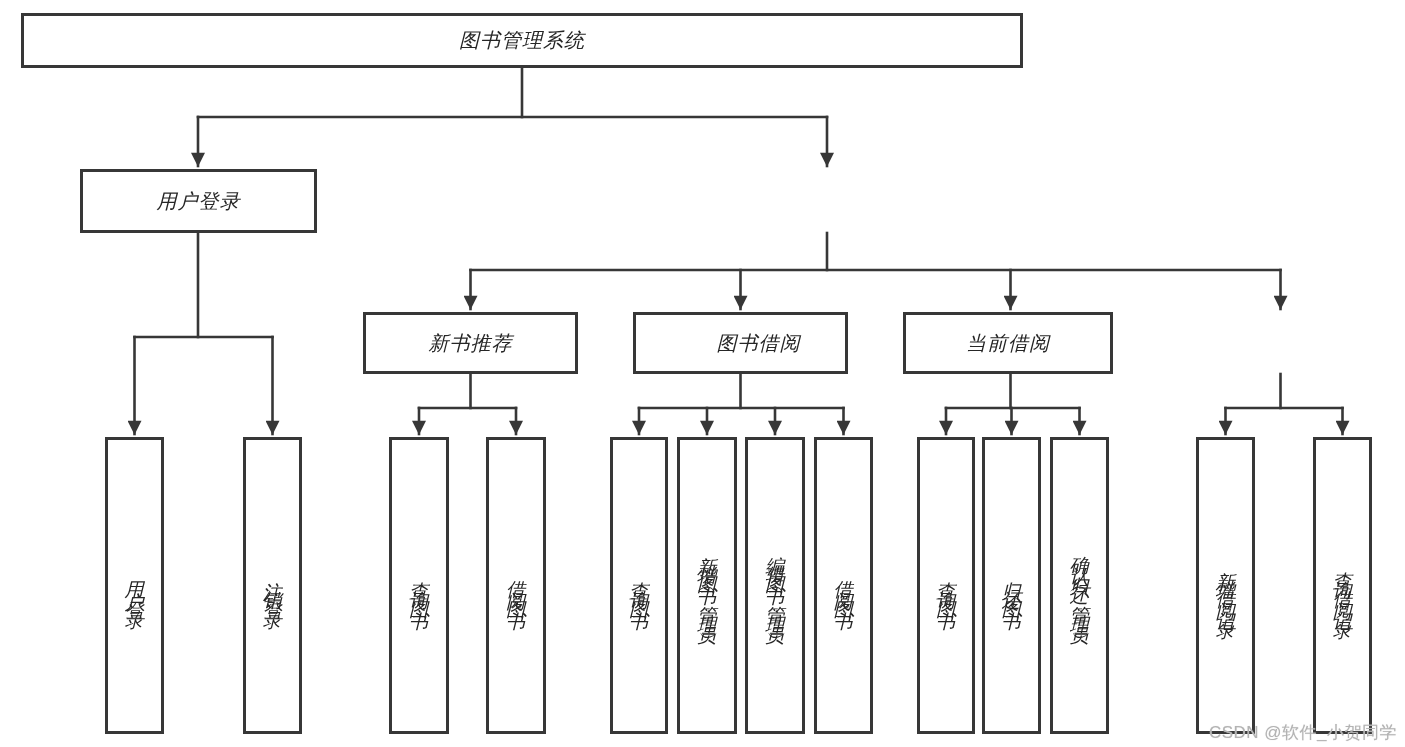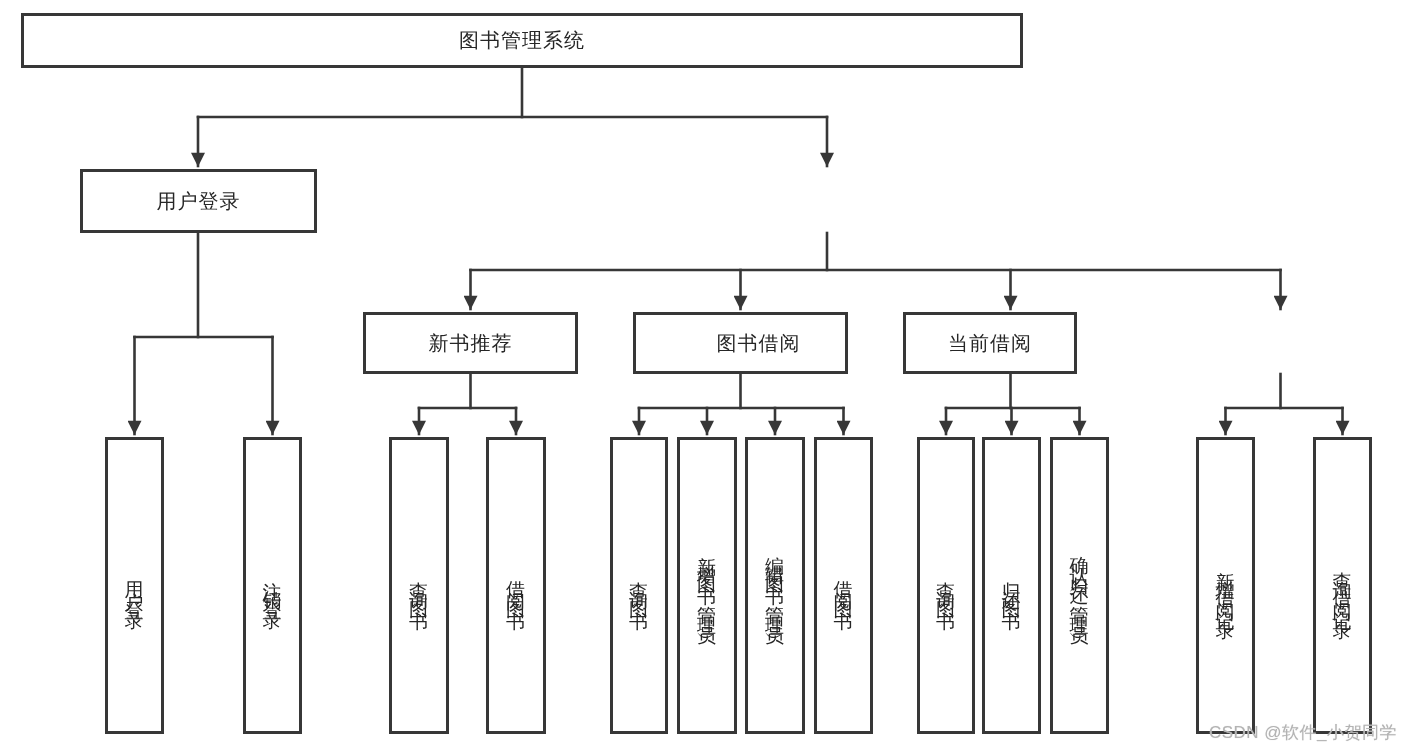--- a/index.html
+++ b/index.html
@@ -19,20 +19,21 @@
   }
   .node {
     position: absolute;
     box-sizing: border-box;
     border: 3px solid #373737;
     background: #ffffff;
     display: flex;
     align-items: center;
     justify-content: center;
     color: #262626;
+    font-style: italic;
   }
   .hbox {
     font-size: 20px;
     letter-spacing: 1px;
     white-space: nowrap;
   }
   .vbox {
     font-size: 19px;
     writing-mode: vertical-rl;
     text-orientation: mixed;
@@ -114,21 +115,21 @@
   <div class="node hbox" style="left:80px; top:169px; width:237px; height:64px;">
     <span>用户登录</span>
   </div>
 
   <div class="node hbox" style="left:363px; top:312px; width:215px; height:62px;">
     <span>新书推荐</span>
   </div>
   <div class="node hbox" style="left:633px; top:312px; width:215px; height:62px;padding-left:36px;">
     <span>图书借阅</span>
   </div>
-  <div class="node hbox" style="left:903px; top:312px; width:174px; height:62px;">
+  <div class="node hbox" style="left:903px; top:312px; width:210px; height:62px;">
     <span>当前借阅</span>
   </div>
 
   <div class="node vbox" style="left:105px; top:437px; width:59px; height:297px;">
     <span>用户登录</span>
   </div>
   <div class="node vbox" style="left:243px; top:437px; width:59px; height:297px;">
     <span>注销登录</span>
   </div>
 

